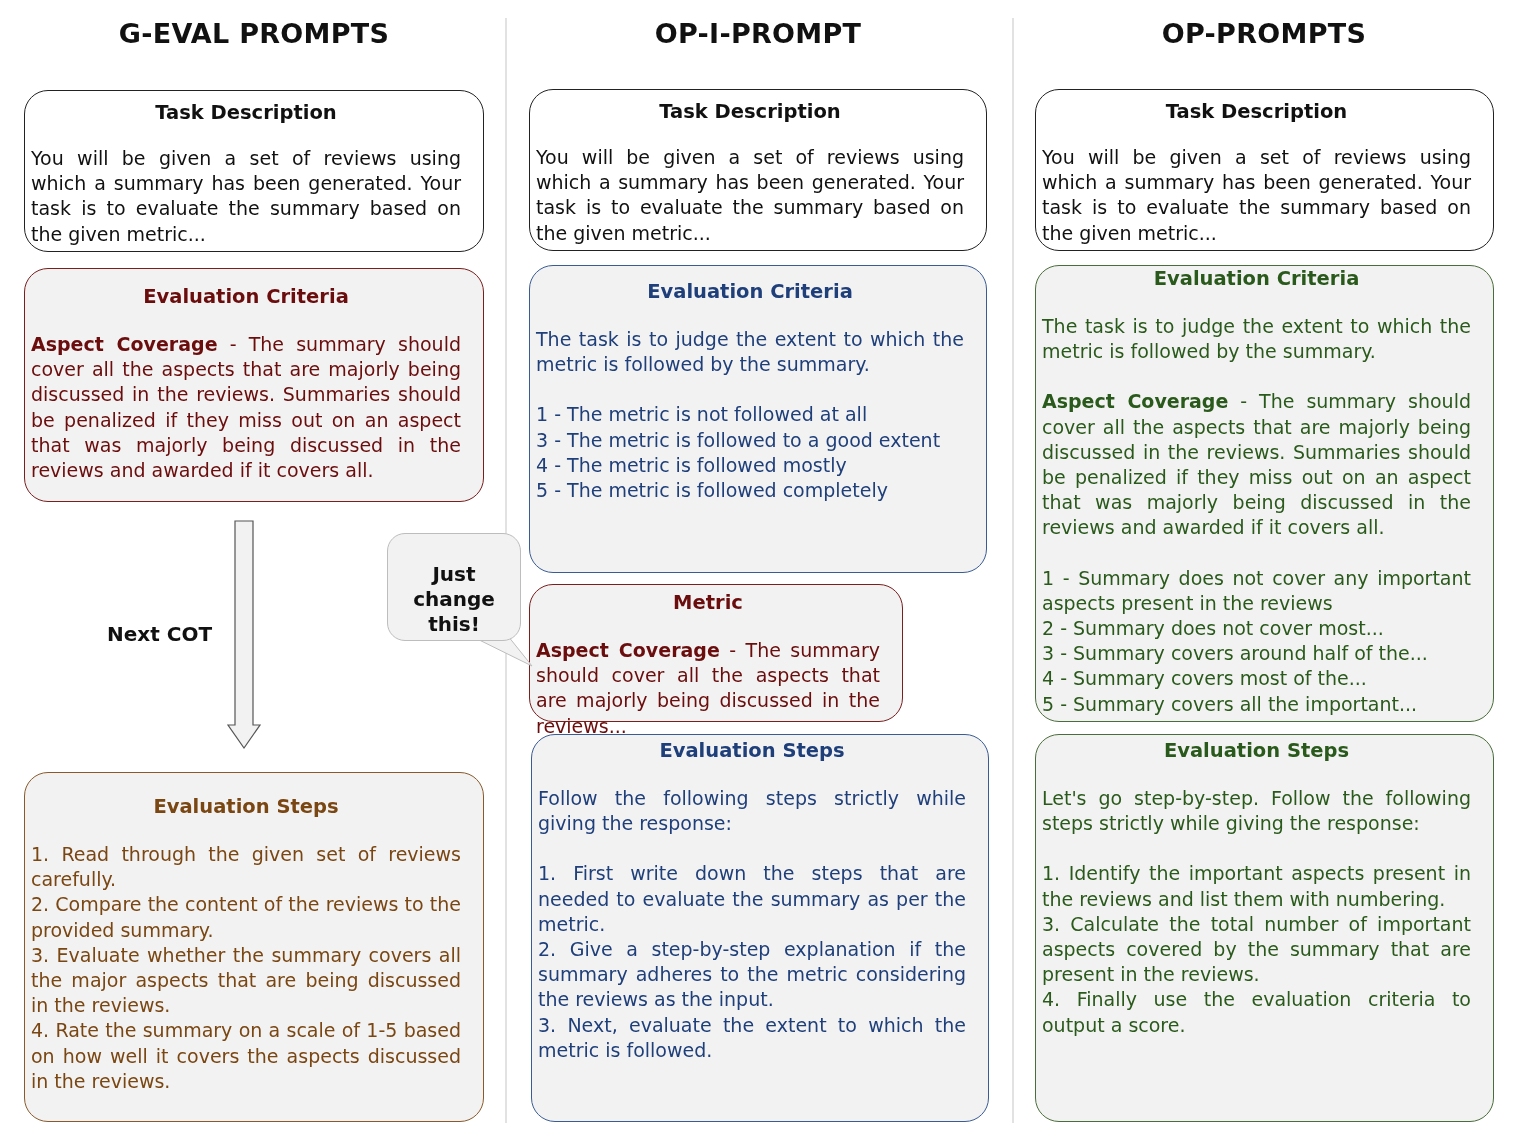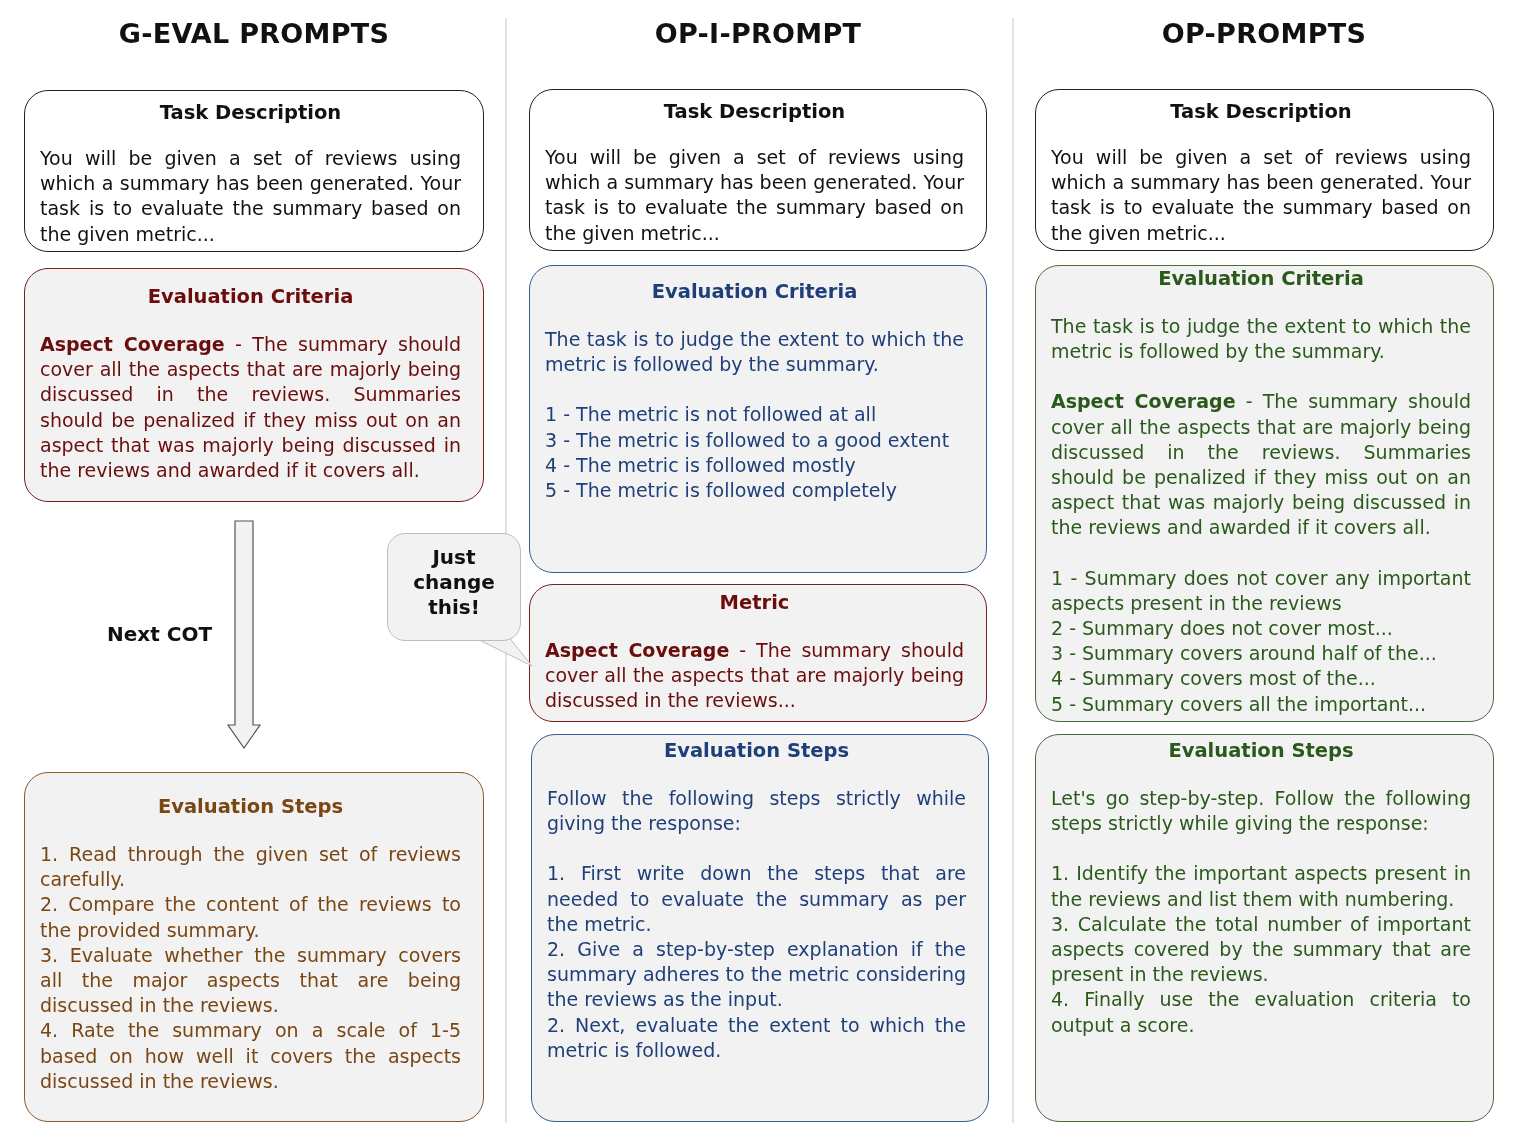--- a/index.html
+++ b/index.html
@@ -1,31 +1,31 @@
 <!DOCTYPE html>
 <html><head>
 <meta charset="utf-8">
 <style>
   * { box-sizing: border-box; margin: 0; padding: 0; }
   body { width: 1519px; height: 1145px; background: #ffffff; position: relative; overflow: hidden; font-family: "DejaVu Sans", "Liberation Sans", sans-serif; }
   .col-title { position: absolute; top: 18px; font-weight: bold; font-size: 27px; color: #111; text-align: center; letter-spacing: 0.3px; }
   .divider { position: absolute; top: 18px; width: 2px; height: 1105px; background: #e2e2e2; }
-  .box { position: absolute; border-radius: 24px; border: 1.6px solid #222; background: #ffffff; padding: 10px 22px 10px 15px; }
+  .box { position: absolute; border-radius: 24px; border: 1.6px solid #222; background: #ffffff; padding: 10px 22px 10px 6px; }
   .box.grey { background: #f2f2f2; }
   .box-title { font-weight: bold; font-size: 19.5px; text-align: center; margin-bottom: 24px; }
   .box-text { font-size: 19px; line-height: 25.2px; text-align: justify; white-space: pre-line; }
   .bold { font-weight: bold; }
   .red { color: #6b0d0d; border-color: #7a1e1e !important; }
   .blue { color: #1f3f7a; border-color: #3a5c95 !important; }
   .green { color: #2a5a1b; border-color: #4a6e3a !important; }
   .brown { color: #7a4612; border-color: #8a5a2a !important; }
   .black { color: #111; }
   .arrow { position: absolute; left: 226px; top: 520px; }
   .autocot { position: absolute; left: 107px; top: 622px; font-weight: bold; font-size: 20px; color: #111; }
-  .bubble { position: absolute; left: 387px; top: 533px; width: 134px; height: 108px; border-radius: 18px; background: #f2f2f2; border: 1px solid #bdbdbd; text-align: center; font-weight: bold; font-size: 20px; line-height: 25px; color: #111; padding-top: 11px; white-space: pre-line; }
+  .bubble { position: absolute; left: 387px; top: 533px; width: 134px; height: 108px; border-radius: 18px; background: #f2f2f2; border: 1px solid #bdbdbd; text-align: center; font-weight: bold; font-size: 20px; line-height: 25px; color: #111; padding-top: 28px; white-space: pre-line; }
   .tail { position: absolute; left: 460px; top: 630px; }
 </style>
 </head>
 <body>
 
 <div class="col-title" style="left:24px;width:460px;">G-EVAL PROMPTS</div>
 <div class="col-title" style="left:528px;width:460px;">OP-I-PROMPT</div>
 <div class="col-title" style="left:1034px;width:460px;">OP-PROMPTS</div>
 
 <div class="divider" style="left:505px;"></div>
@@ -61,38 +61,38 @@
 
 <div class="box grey blue" style="left:529px;top:265px;width:458px;height:308px;padding-top:14px;">
   <div class="box-title">Evaluation Criteria</div>
   <div class="box-text" style="margin-bottom:25px;">The task is to judge the extent to which the metric is followed by the summary.</div>
   <div class="box-text">1 - The metric is not followed at all</div>
   <div class="box-text">3 - The metric is followed to a good extent</div>
   <div class="box-text">4 - The metric is followed mostly</div>
   <div class="box-text">5 - The metric is followed completely</div>
 </div>
 
-<div class="box grey red" style="left:529px;top:584px;width:458px;height:138px;padding-top:6px;">
+<div class="box grey red" style="left:529px;top:584px;width:374px;height:138px;padding-top:6px;">
   <div class="box-title" style="margin-bottom:24px;">Metric</div>
   <div class="box-text"><span class="bold">Aspect Coverage</span><span> - The summary should cover all the aspects that are majorly being discussed in the reviews...</span></div>
 </div>
 
 <svg class="tail" width="80" height="40" viewBox="0 0 80 40">
   <path d="M1 1 L72 36 L44 1" fill="#f2f2f2" stroke="#bdbdbd" stroke-width="1"></path>
 </svg>
 <div class="bubble">Just
 change
 this!</div>
 
 <div class="box grey blue" style="left:531px;top:734px;width:458px;height:388px;padding-top:4px;">
   <div class="box-title">Evaluation Steps</div>
   <div class="box-text" style="margin-bottom:25px;">Follow the following steps strictly while giving the response:</div>
   <div class="box-text">1. First write down the steps that are needed to evaluate the summary as per the metric.</div>
   <div class="box-text">2. Give a step-by-step explanation if the summary adheres to the metric considering the reviews as the input.</div>
-  <div class="box-text">2. Next, evaluate the extent to which the metric is followed.</div>
+  <div class="box-text">3. Next, evaluate the extent to which the metric is followed.</div>
 </div>
 
 <div class="box black" style="left:1035px;top:89px;width:459px;height:162px;">
   <div class="box-title" style="margin-bottom:22px;">Task Description</div>
   <div class="box-text">You will be given a set of reviews using which a summary has been generated. Your task is to evaluate the summary based on the given metric...</div>
 </div>
 
 <div class="box grey green" style="left:1035px;top:265px;width:459px;height:457px;padding-top:1px;">
   <div class="box-title">Evaluation Criteria</div>
   <div class="box-text" style="margin-bottom:25px;">The task is to judge the extent to which the metric is followed by the summary.</div>

